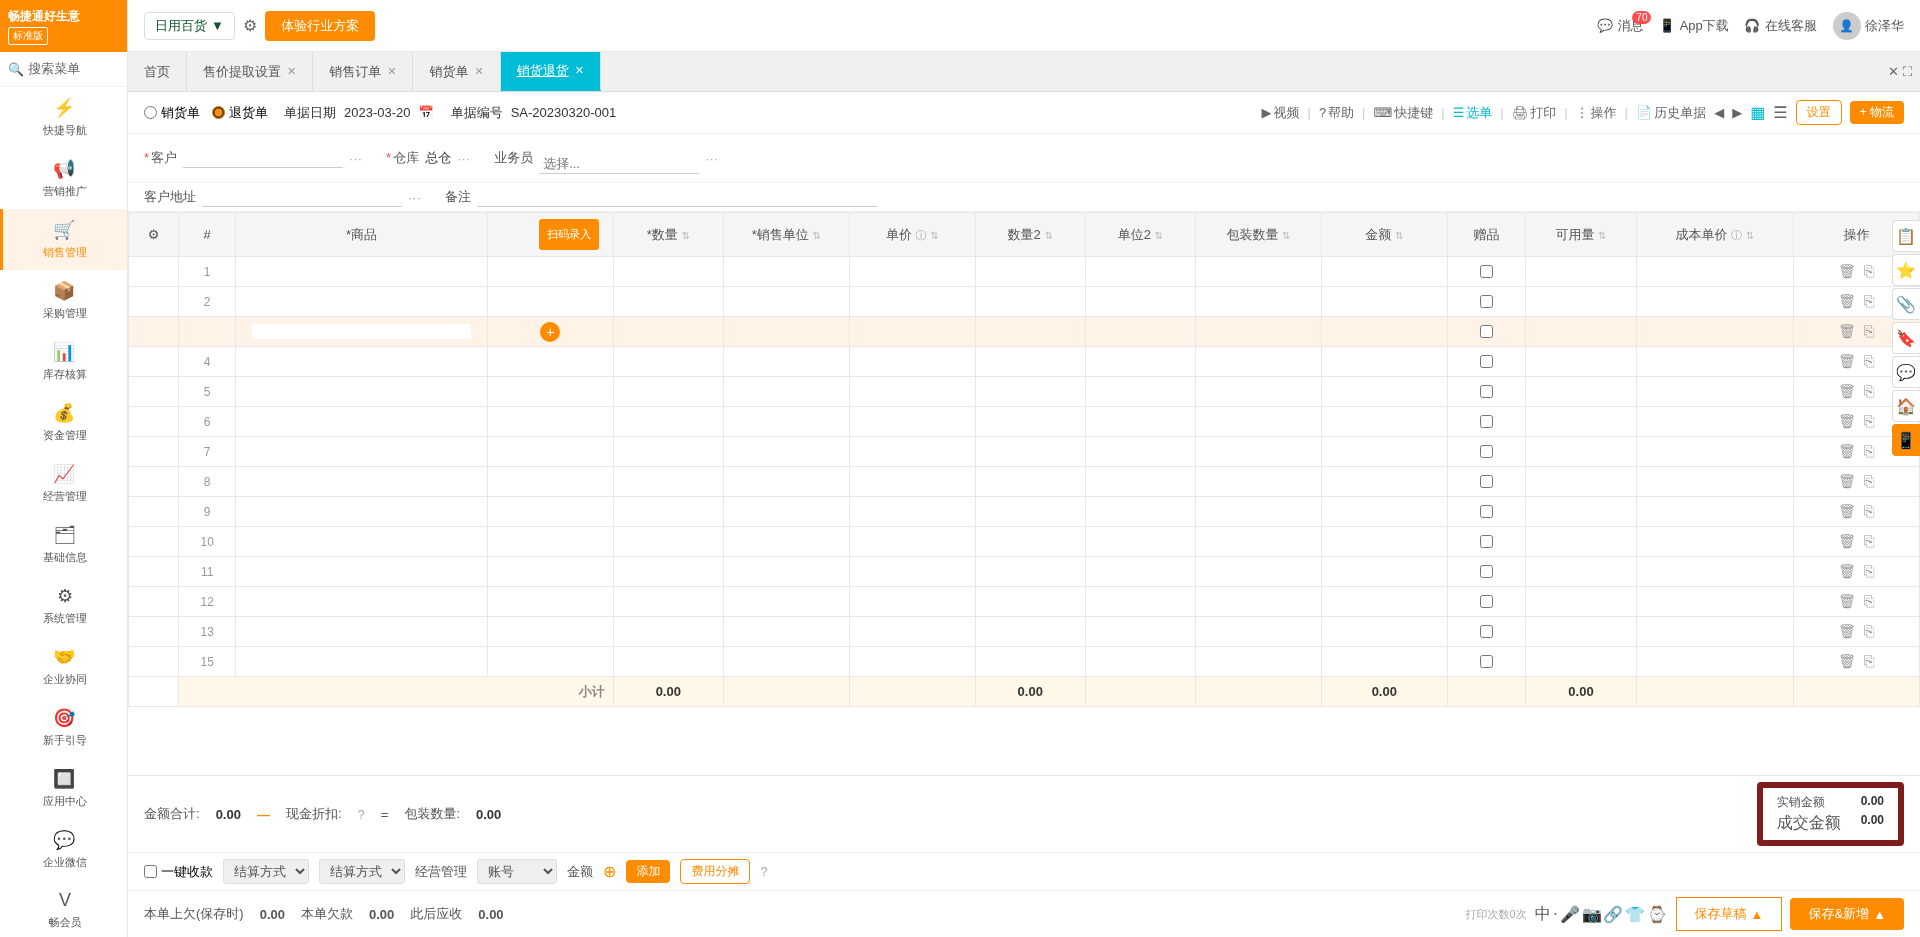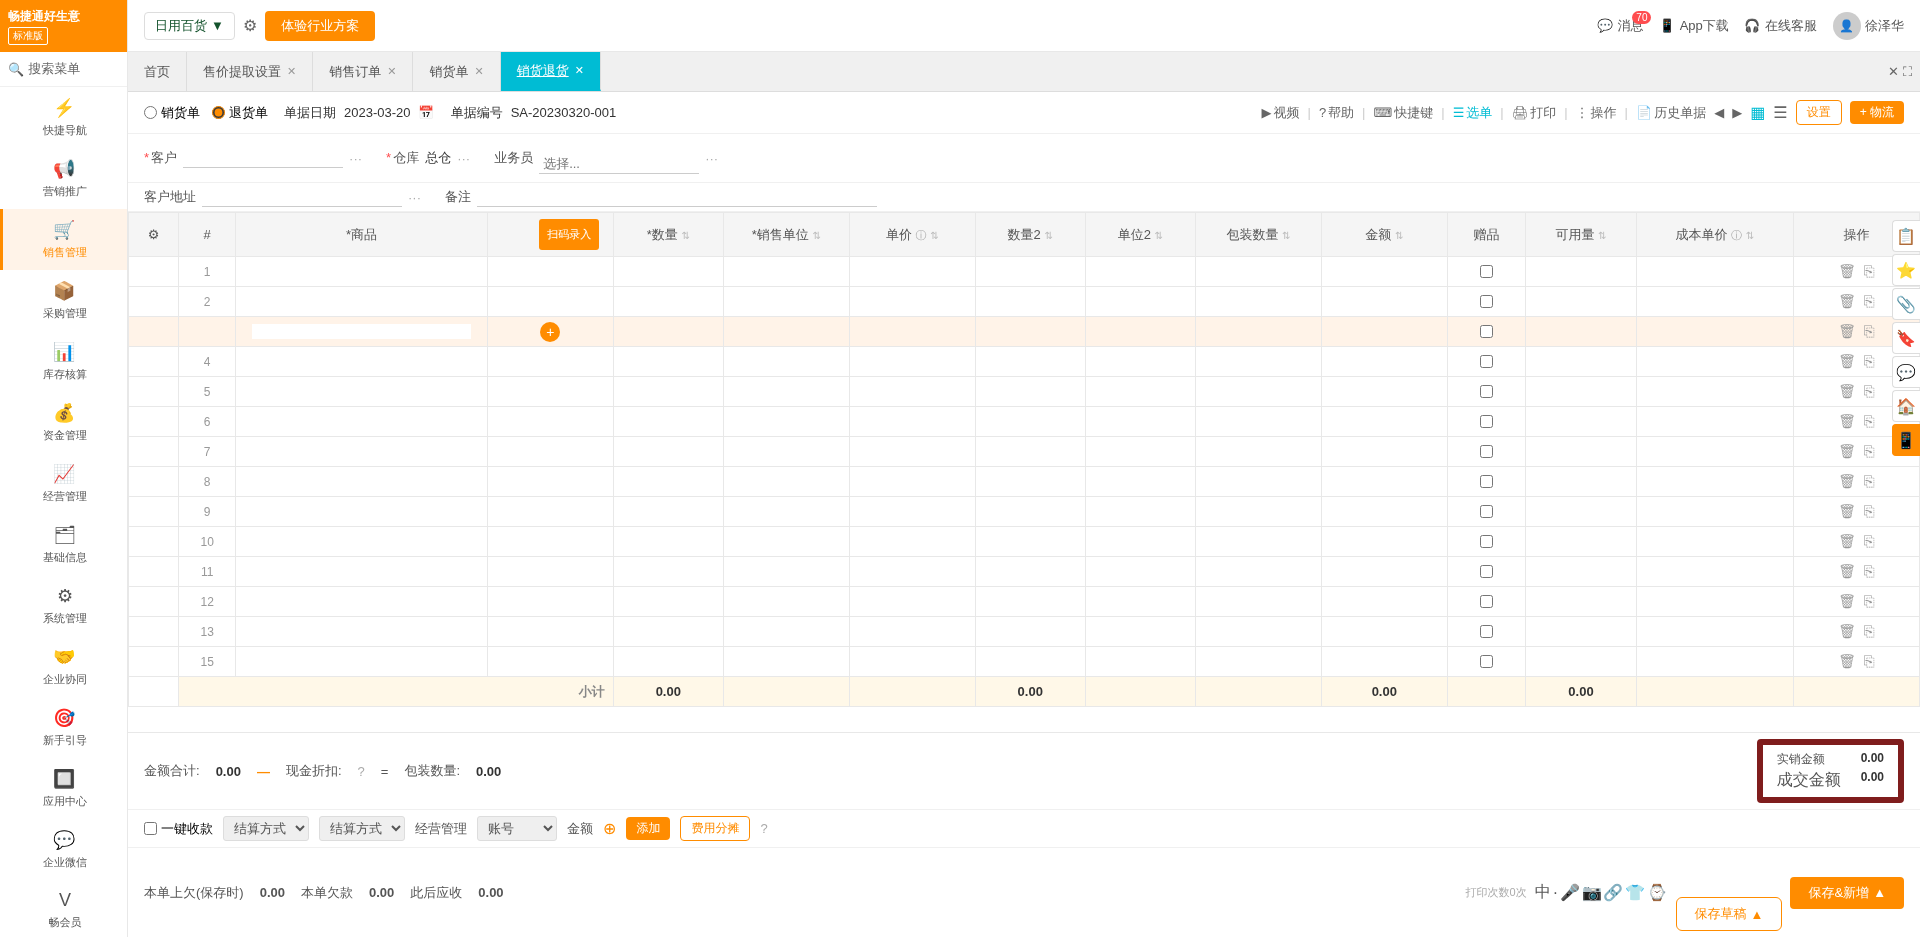--- a/index.html
+++ b/index.html
@@ -65,21 +65,21 @@
     .barcode-btn { background: #ff8c00; color: #fff; border: none; border-radius: 3px; padding: 8px 8px; cursor: pointer; font-size: 11px; margin-left: 38px; }
     .add-row-btn { background: #ff8c00; border: none; color: #fff; border-radius: 50%; width: 20px; height: 20px; cursor: pointer; font-size: 14px; line-height: 1; display: inline-flex; align-items: center; justify-content: center; }
     .action-icon { color: #999; cursor: pointer; font-size: 14px; margin: 0 2px; }
     .checkbox-cell { display: flex; align-items: center; justify-content: center; }
 
     .payment-row { border-top: 1px solid #f0f0f0; padding: 6px 16px; display: flex; align-items: center; gap: 10px; flex-wrap: wrap; }
     .payment-btn { background: #ff8c00; color: #fff; border: none; border-radius: 4px; padding: 3px 10px; cursor: pointer; font-size: 12px; }
     .fee-btn { background: #fff; border: 1px solid #ff8c00; color: #ff8c00; border-radius: 4px; padding: 3px 10px; cursor: pointer; font-size: 12px; }
 
     .summary-row { border-top: 1px solid #f0f0f0; padding: 6px 16px; display: flex; align-items: center; gap: 16px; color: #555; font-size: 12px; }
-    .save-draft-btn { background: #fff; border: 1px solid #ff8c00; color: #ff8c00; border-radius: 6px; padding: 7px 18px; cursor: pointer; font-size: 13px; display: flex; align-items: center; gap: 4px; margin-top: 43px; }
+    .save-draft-btn { background: #fff; border: 1px solid #ff8c00; color: #ff8c00; border-radius: 0; padding: 7px 18px; cursor: pointer; font-size: 13px; display: flex; align-items: center; gap: 4px; }
     .save-new-btn { background: #ff8c00; border: none; color: #fff; border-radius: 4px; padding: 7px 18px; cursor: pointer; font-size: 13px; display: flex; align-items: center; gap: 4px; }
     .float-btn { background: #fff; border: 1px solid #ddd; border-right: none; width: 28px; height: 32px; display: flex; align-items: center; justify-content: center; cursor: pointer; color: #666; font-size: 16px; border-radius: 4px 0 0 4px; }
     .float-btn.active { background: #ff8c00; color: #fff; border-color: #ff8c00; }
 
     .col-gear { width: 32px; }
     .col-num { width: 36px; }
     .col-product { width: 160px; }
     .col-qty { width: 70px; }
     .col-unit { width: 80px; }
     .col-price { width: 80px; }

